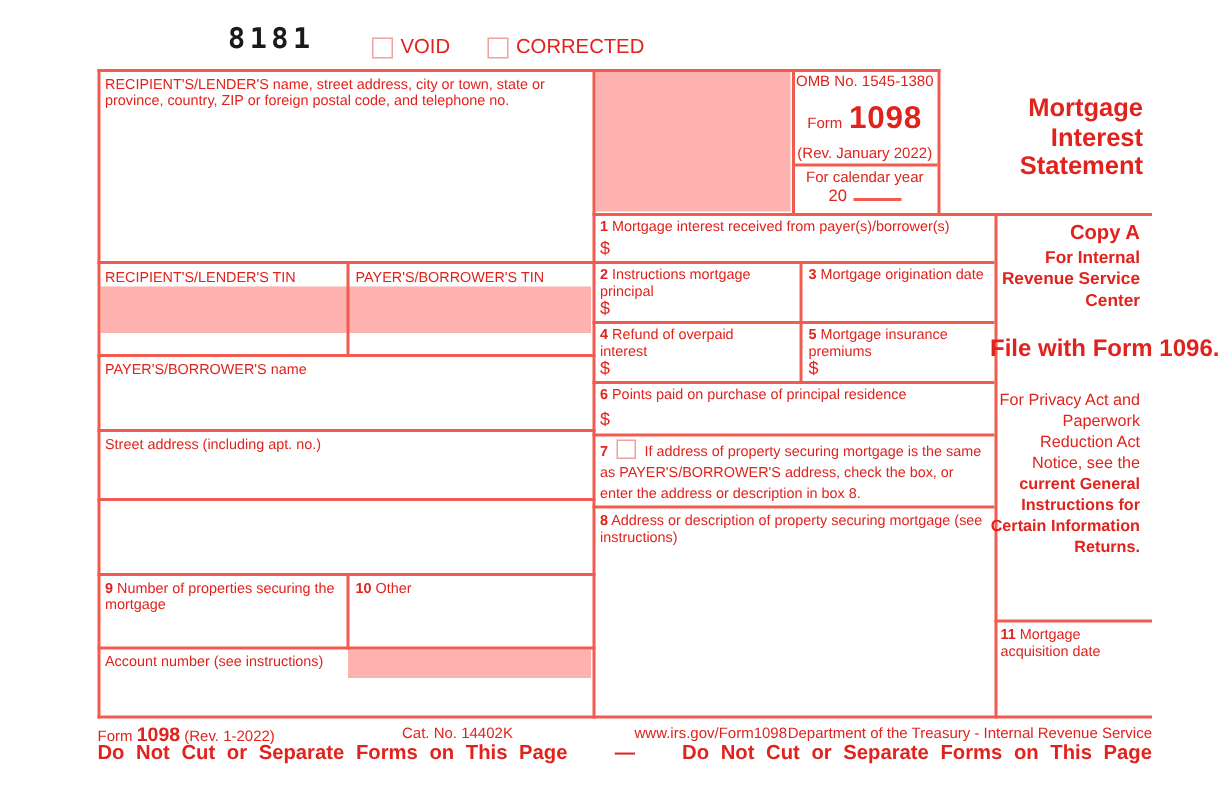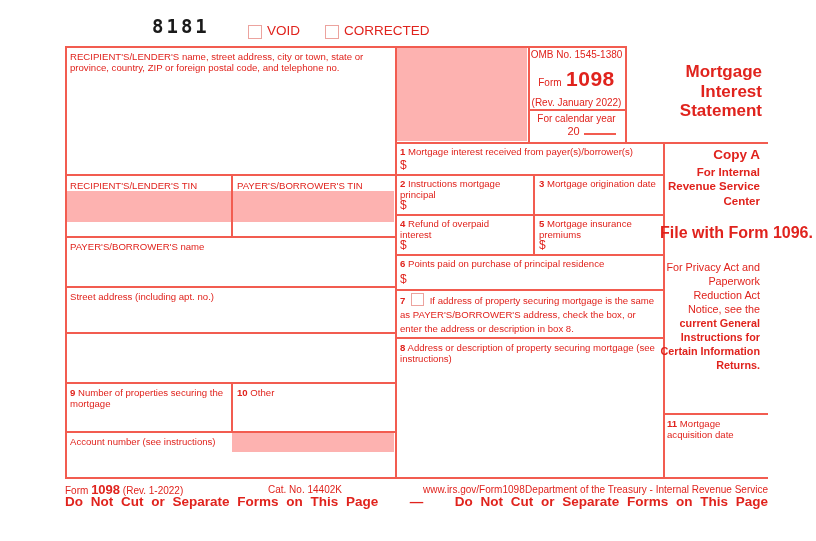--- a/index.html
+++ b/index.html
@@ -85,21 +85,21 @@
 
   <div class="ombbox">
     <div class="omb-no">OMB No. 1545-1380</div>
     <div style="margin-top:7px;">
       <span class="form-small">Form</span>
       <span class="form-big">1098</span>
     </div>
     <div class="form-small" style="margin-top:6px;">(Rev. January 2022)</div>
   </div>
   <div class="txt" style="left:530px;top:113px;width:93px;text-align:center;font-size:10px;">For calendar year</div>
-  <div style="position:absolute;left:530px;top:125px;width:93px;text-align:center;font-size:11px;color:var(--red);padding-left:15px;">
+  <div style="position:absolute;left:530px;top:125px;width:93px;text-align:center;font-size:11px;color:var(--red);">
     <span>20</span><span class="underline"></span>
   </div>
 
   <div class="title">Mortgage Interest Statement</div>
 
   <div class="txt" style="left:70px;top:51px;width:310px;">RECIPIENT'S/LENDER'S name, street address, city or town, state or province, country, ZIP or foreign postal code, and telephone no.</div>
   <div class="txt" style="left:70px;top:180px;width:155px;">RECIPIENT'S/LENDER'S TIN</div>
   <div class="txt" style="left:237px;top:180px;width:155px;">PAYER'S/BORROWER'S TIN</div>
   <div class="txt" style="left:70px;top:291px;width:220px;">Street address (including apt. no.)</div>
   <div class="txt" style="left:70px;top:241px;width:220px;">PAYER'S/BORROWER'S name</div>

